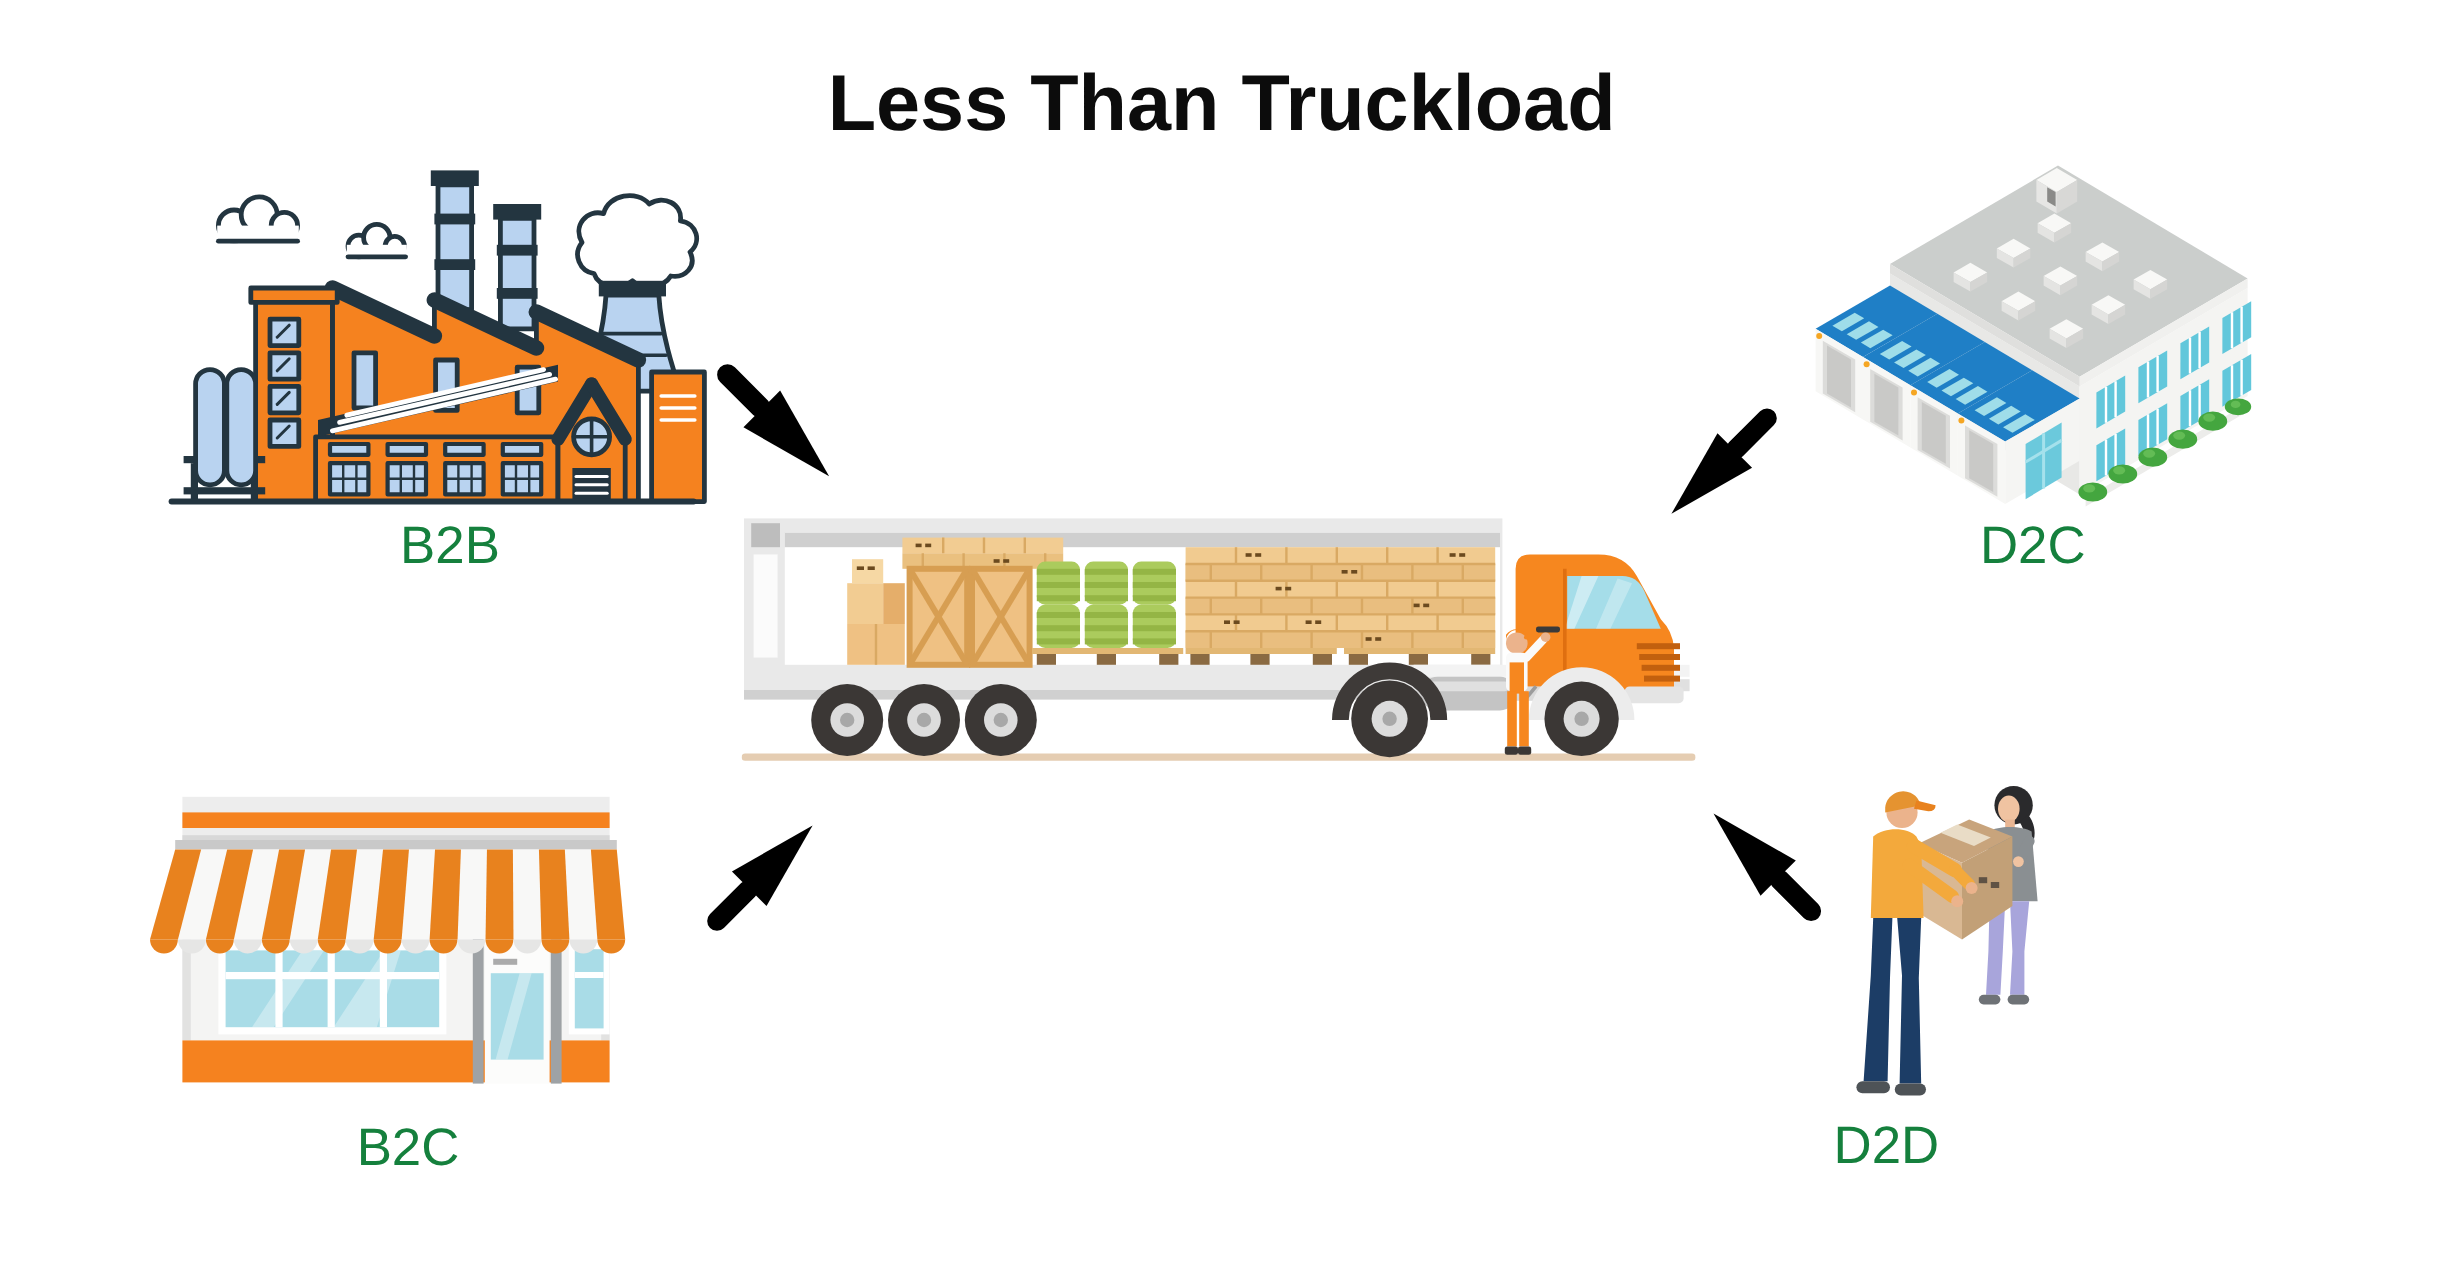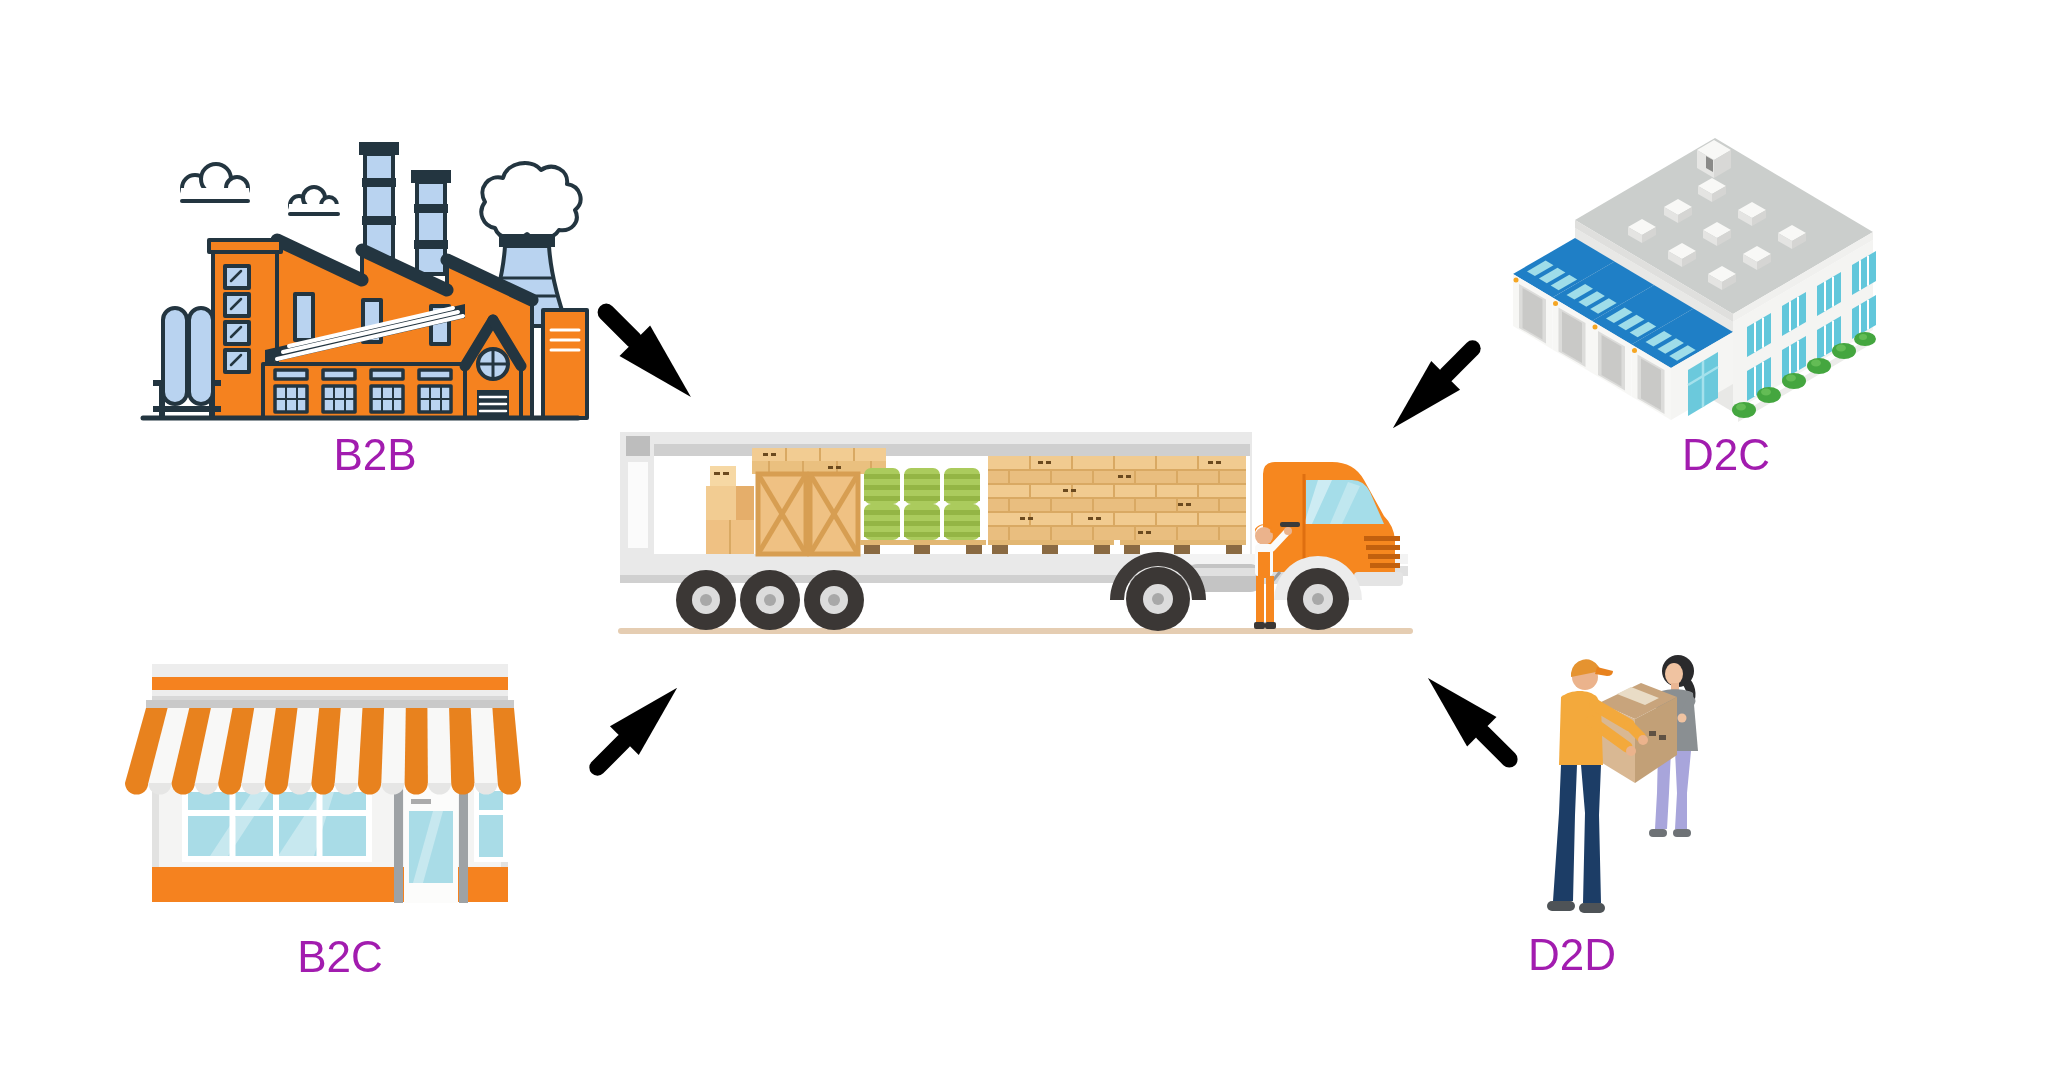--- a/index.html
+++ b/index.html
@@ -3,43 +3,44 @@
 <meta charset="utf-8">
 <style>
   html,body{margin:0;padding:0;background:#ffffff;}
   .canvas{position:relative;width:2048px;height:1067px;background:#ffffff;
           font-family:"Liberation Sans",sans-serif;overflow:hidden;}
   .title{position:absolute;left:1018px;top:50px;transform:translateX(-50%);
          text-align:center;font-weight:700;font-size:66px;line-height:1.08;
          color:#0c0c0c;white-space:nowrap;}
   .title span{display:block;}
   .node-label{position:absolute;transform:translateX(-50%);font-size:44px;
-              font-weight:400;color:#a21caf;white-space:nowrap;}
+              font-weight:400;color:#15803d;white-space:nowrap;}
   #label-b2b{left:375px;top:430px;}
-  #label-d2c{left:1694px;top:430px;margin-left:32px;}
+  #label-d2c{left:1694px;top:430px;}
   #label-b2c{left:340px;top:932px;}
   #label-d2d{left:1572px;top:930px;}
   .illu{position:absolute;}
   #illu-factory{left:113px;top:128px;}
   #illu-warehouse{left:1492px;top:98px;}
   #illu-store{left:118px;top:660px;}
   #illu-d2d{left:1545px;top:643px;}
   #illu-truck{left:618px;top:430px;}
   .arrow{position:absolute;}
   #arrow-tl{left:593px;top:298px;}
   #arrow-tr{left:1386px;top:336px;transform:scaleX(-1);}
   #arrow-bl{left:581px;top:684px;transform:scaleY(-1);}
   #arrow-br{left:1423px;top:674px;transform:scale(-1,-1);}
 </style>
 </head>
 <body>
 
 <div class="canvas">
 
   <h1 class="title" style="margin:0;">
+    <span>Less Than Truckload</span>
   </h1>
 
   <svg id="illu-factory" class="illu" width="480" height="335" viewBox="0 0 480 335">
     <g stroke-linejoin="round" stroke-linecap="round">
 
       <g>
         <circle cx="82" cy="60" r="13" fill="#fff" stroke="#233540" stroke-width="4"></circle>
         <circle cx="103" cy="51" r="15" fill="#fff" stroke="#233540" stroke-width="4"></circle>
         <circle cx="124" cy="60" r="11" fill="#fff" stroke="#233540" stroke-width="4"></circle>
         <rect x="68" y="60" width="68" height="15" fill="#fff"></rect>

